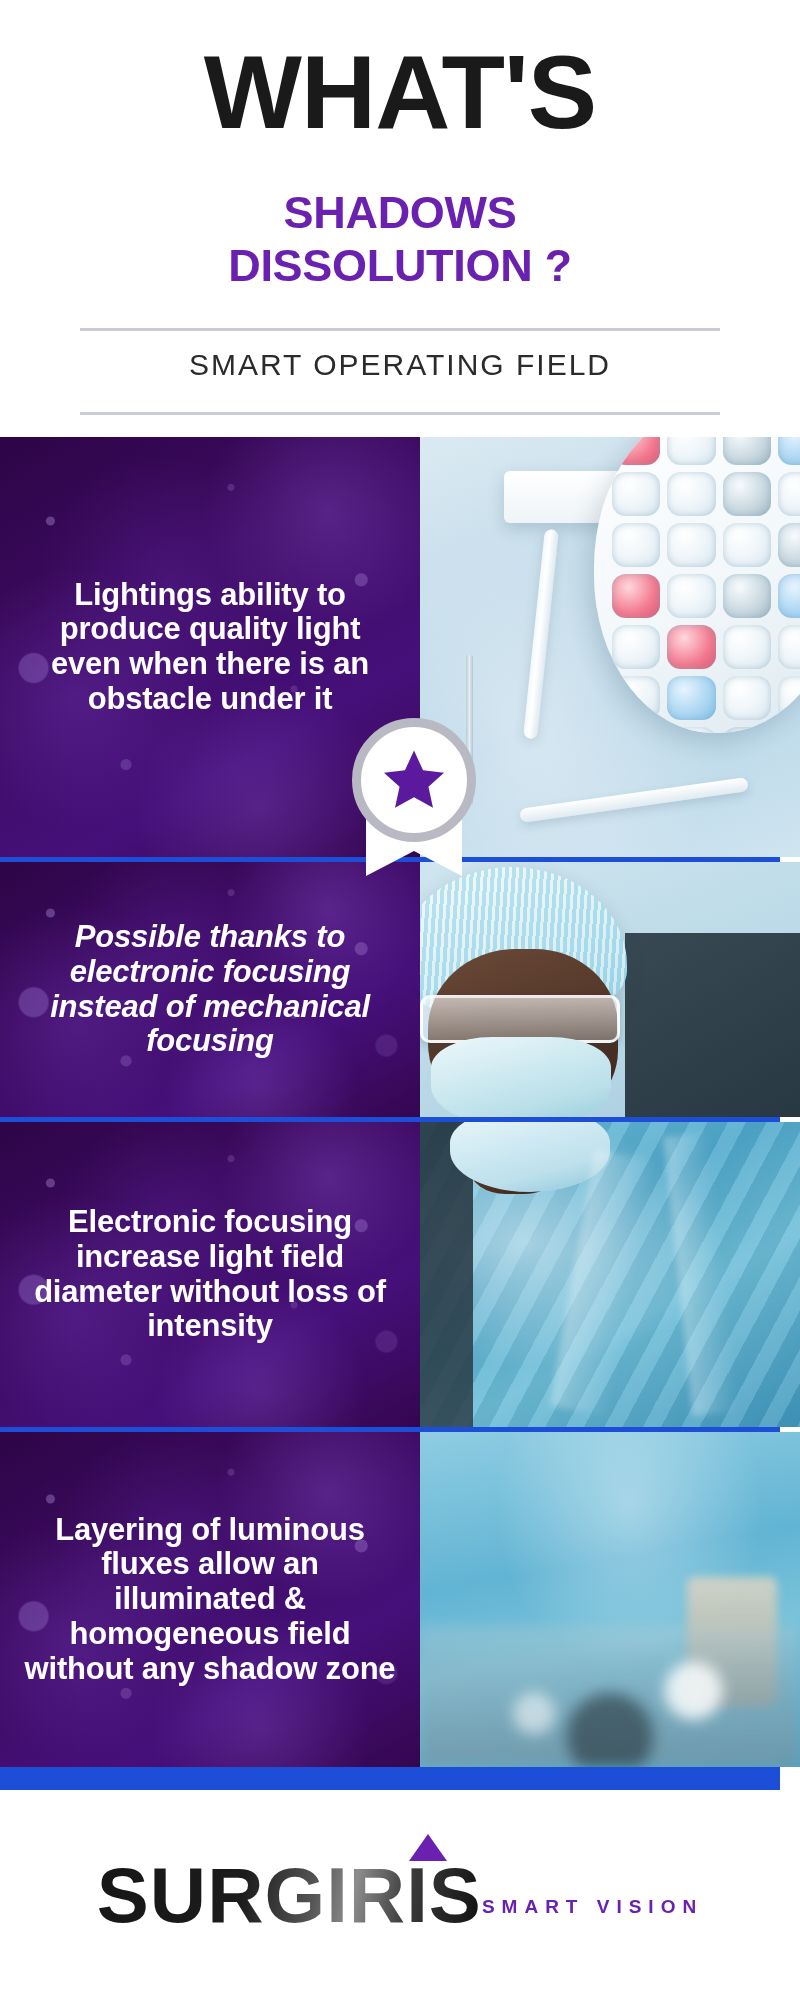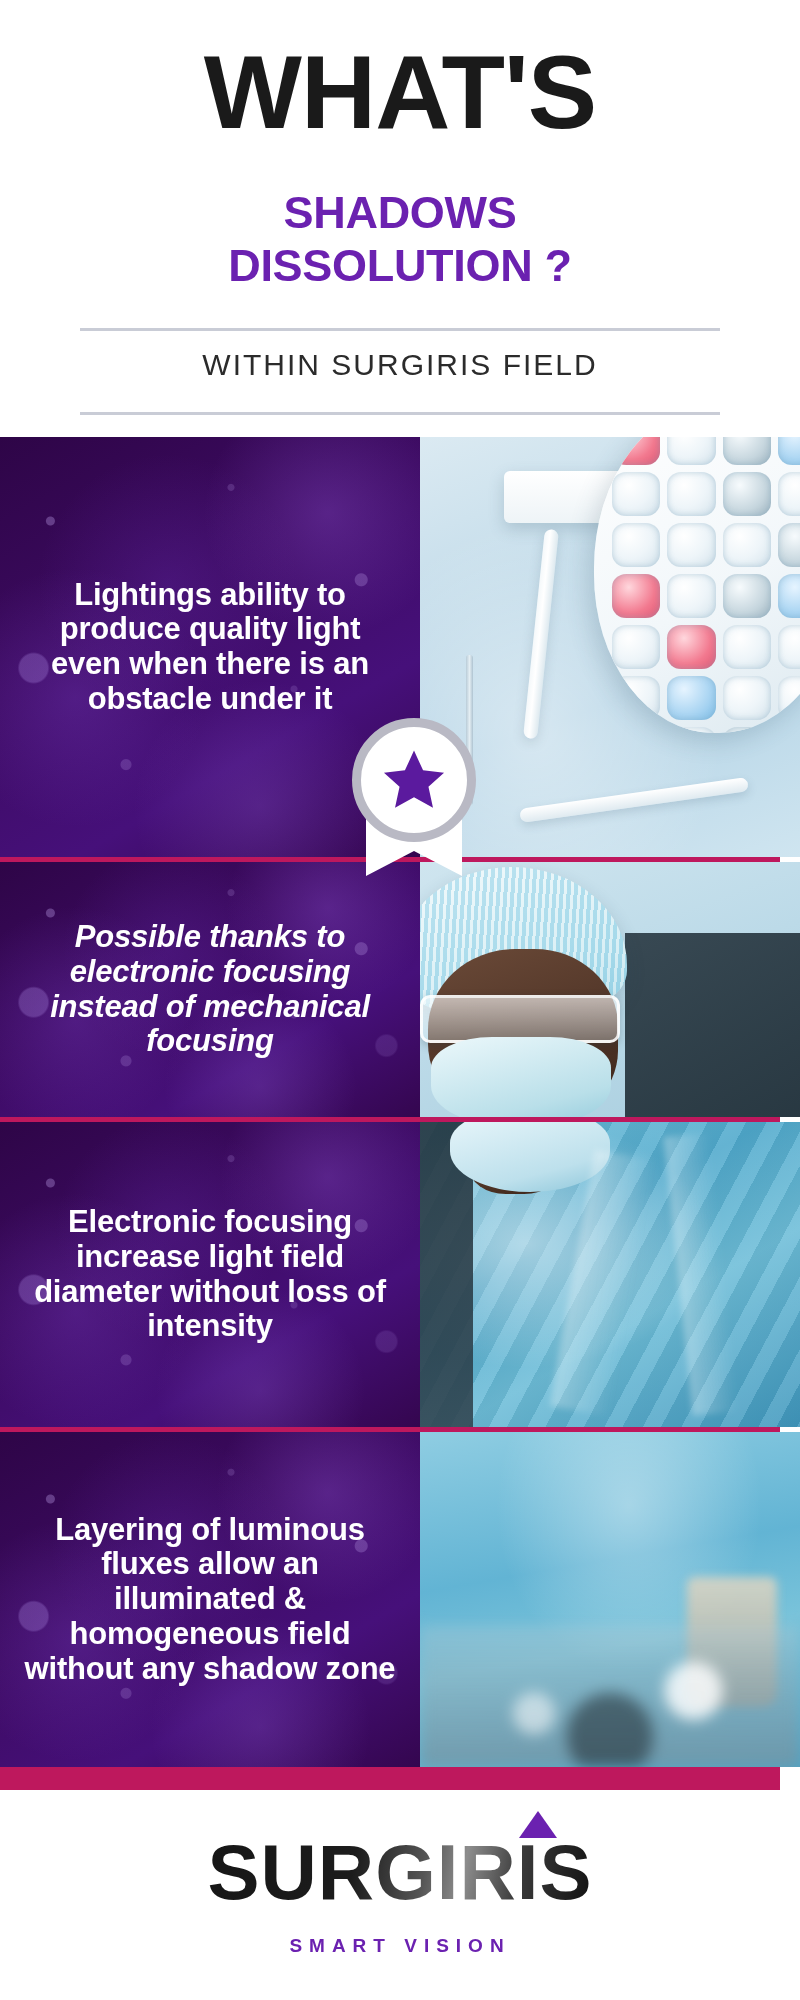--- a/index.html
+++ b/index.html
@@ -5,21 +5,21 @@
   * { box-sizing: border-box; margin: 0; padding: 0; }
   html, body {
     width: 800px; height: 2000px;
     background: #ffffff;
     font-family: "Liberation Sans", sans-serif;
     overflow: hidden;
   }
   .page {
     position: relative;
     width: 780px; height: 2000px;
-    background: #be185d;
+    background: #1d4ed8;
   }
 
   
   .header {
     position: absolute;
     top: 0; left: 0;
     width: 800px; height: 437px;
     background: #ffffff;
     text-align: center;
   }
@@ -326,21 +326,21 @@
     fill: #5b1a9e;
   }
 
   
   .footer {
     position: absolute;
     top: 1790px; left: 0;
     width: 800px; height: 210px;
     background: #ffffff;
     display: flex;
-    flex-direction: column;
+    flex-direction: row;
     align-items: center;
     justify-content: center;
   }
   .logo-wrap { position: relative; }
   .logo-text {
     font-size: 78px;
     font-weight: 700;
     letter-spacing: 1px;
     background: linear-gradient(100deg, #161616 0%, #1c1c1c 38%, #555 56%, #8d8d8d 66%, #3a3a3a 80%, #111 100%);
     -webkit-background-clip: text;
@@ -369,21 +369,21 @@
 
 <div class="page">
 
   <div class="header">
     <div class="title-main">WHAT'S</div>
     <div class="title-sub">
       <div>SHADOWS</div>
       <div>DISSOLUTION ?</div>
     </div>
     <div class="rule rule-top"></div>
-    <div class="title-note">WITHIN SURGIRIS FIELD</div>
+    <div class="title-note">SMART OPERATING FIELD</div>
     <div class="rule rule-bottom"></div>
   </div>
 
   <div class="rows">
 
     <div class="row row-1">
       <div class="panel">
         <div class="panel-bg"></div>
         <div class="panel-text">Lightings ability to produce quality light even when there is an obstacle under it</div>
       </div>

